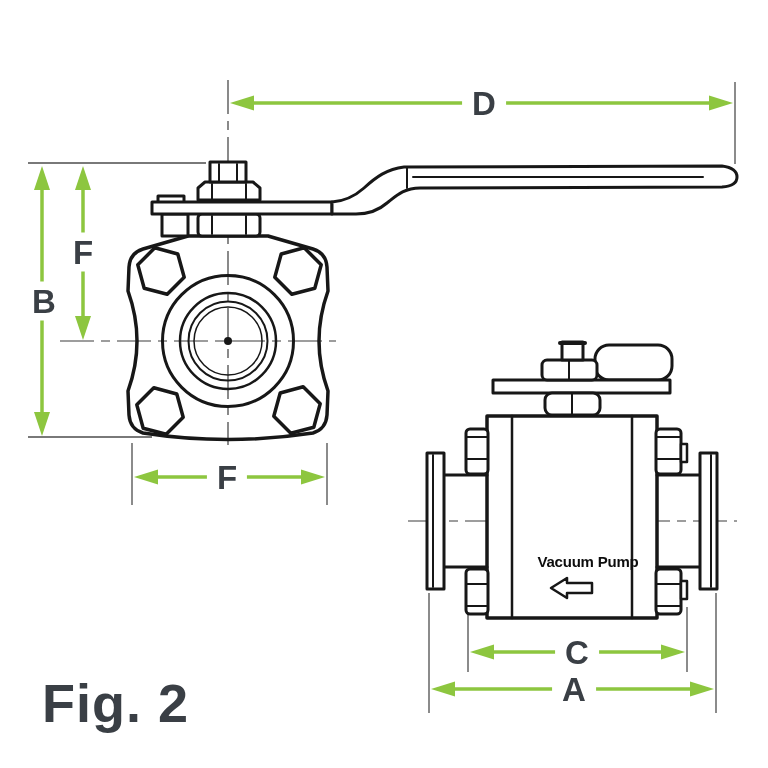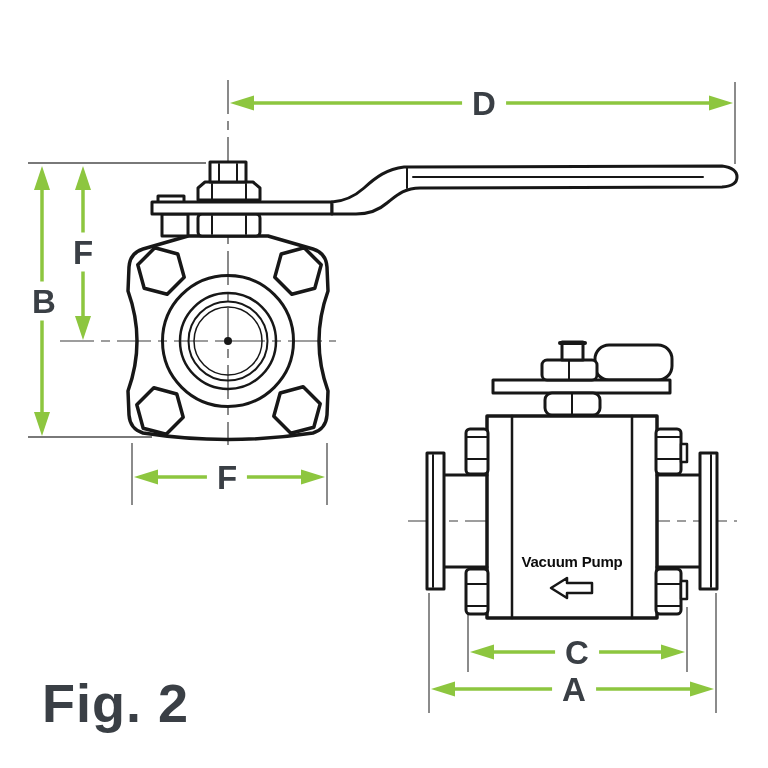--- a/index.html
+++ b/index.html
@@ -21,21 +21,21 @@
   
   .dim-label{
     position:absolute;transform:translate(-50%,-50%);
     color:var(--label,#3a3f45);background:#ffffff;
     font-size:33px;font-weight:700;line-height:1;padding:3px 10px;
     user-select:none;white-space:nowrap;
   }
   .flow-label{
     position:absolute;transform:translate(-50%,-50%);
     color:#0d0d0d;font-size:15px;font-weight:700;letter-spacing:-0.2px;
-    white-space:nowrap;user-select:none;
+    white-space:nowrap;user-select:none;margin-left:16px;
   }
   .fig-caption{
     position:absolute;left:42px;top:672px;
     color:var(--label,#3a3f45);font-size:54px;font-weight:700;
     letter-spacing:1px;white-space:nowrap;user-select:none;
   }
 </style>
 </head>
 <body>
 

